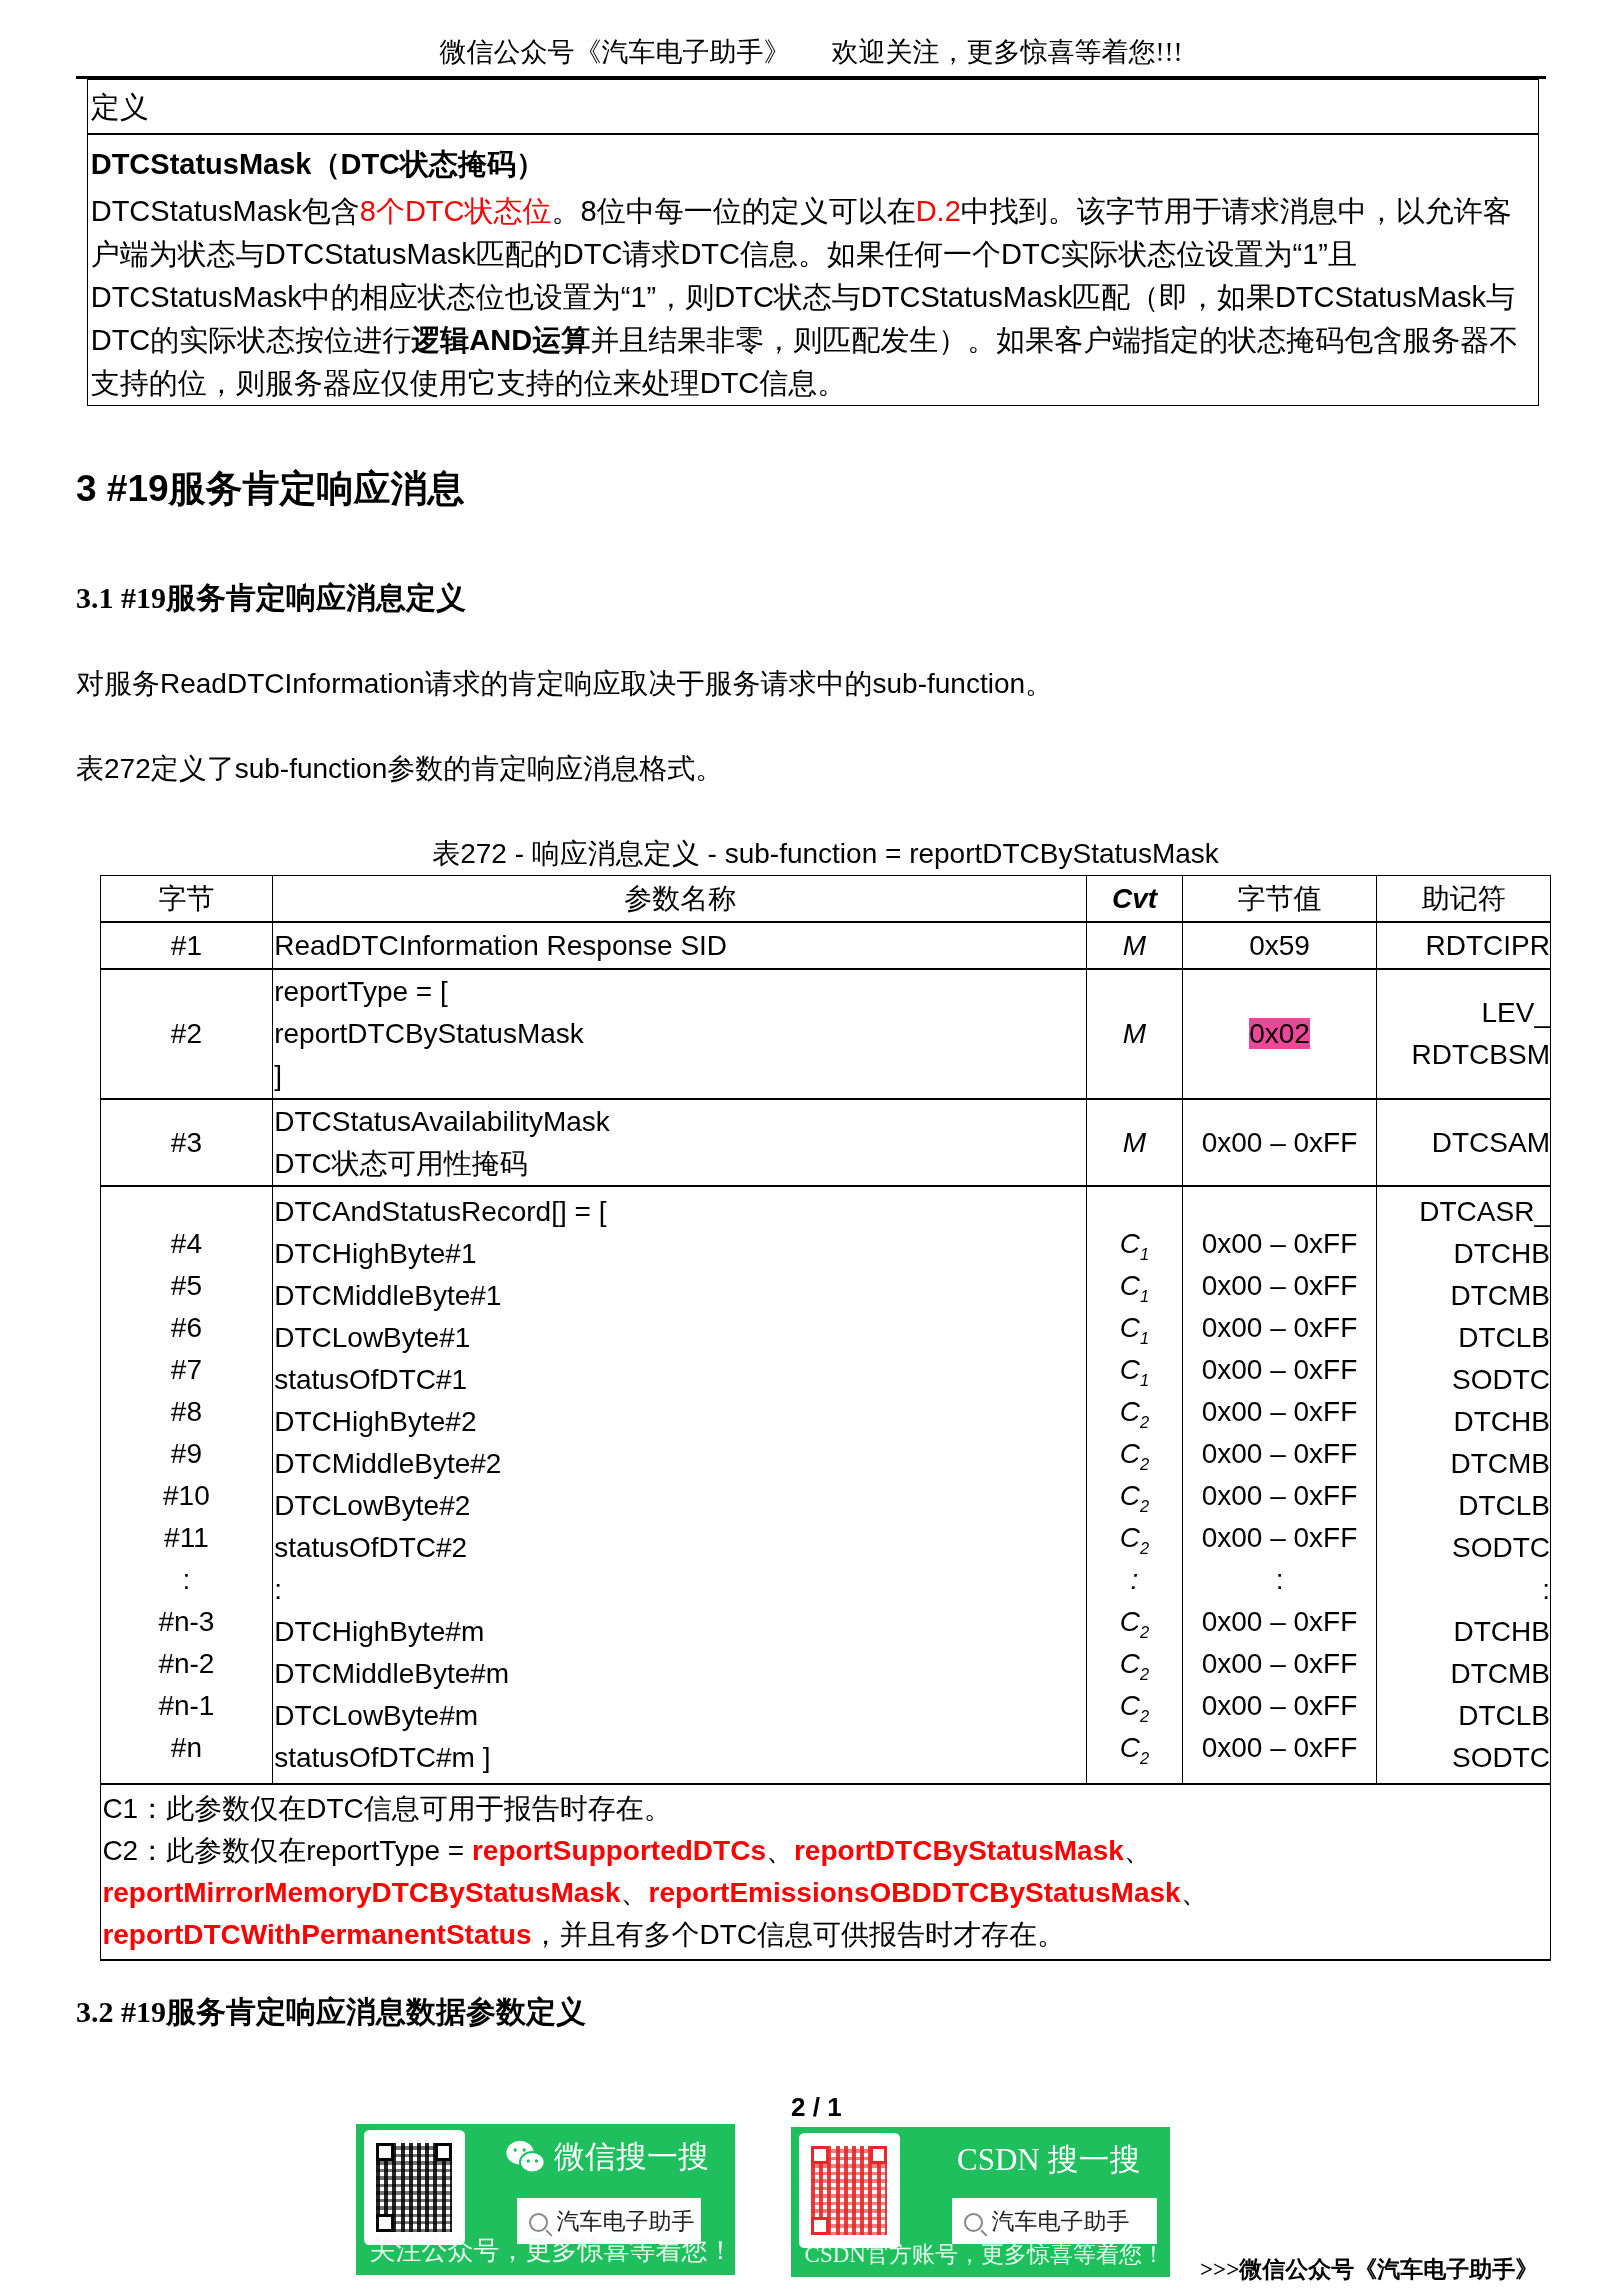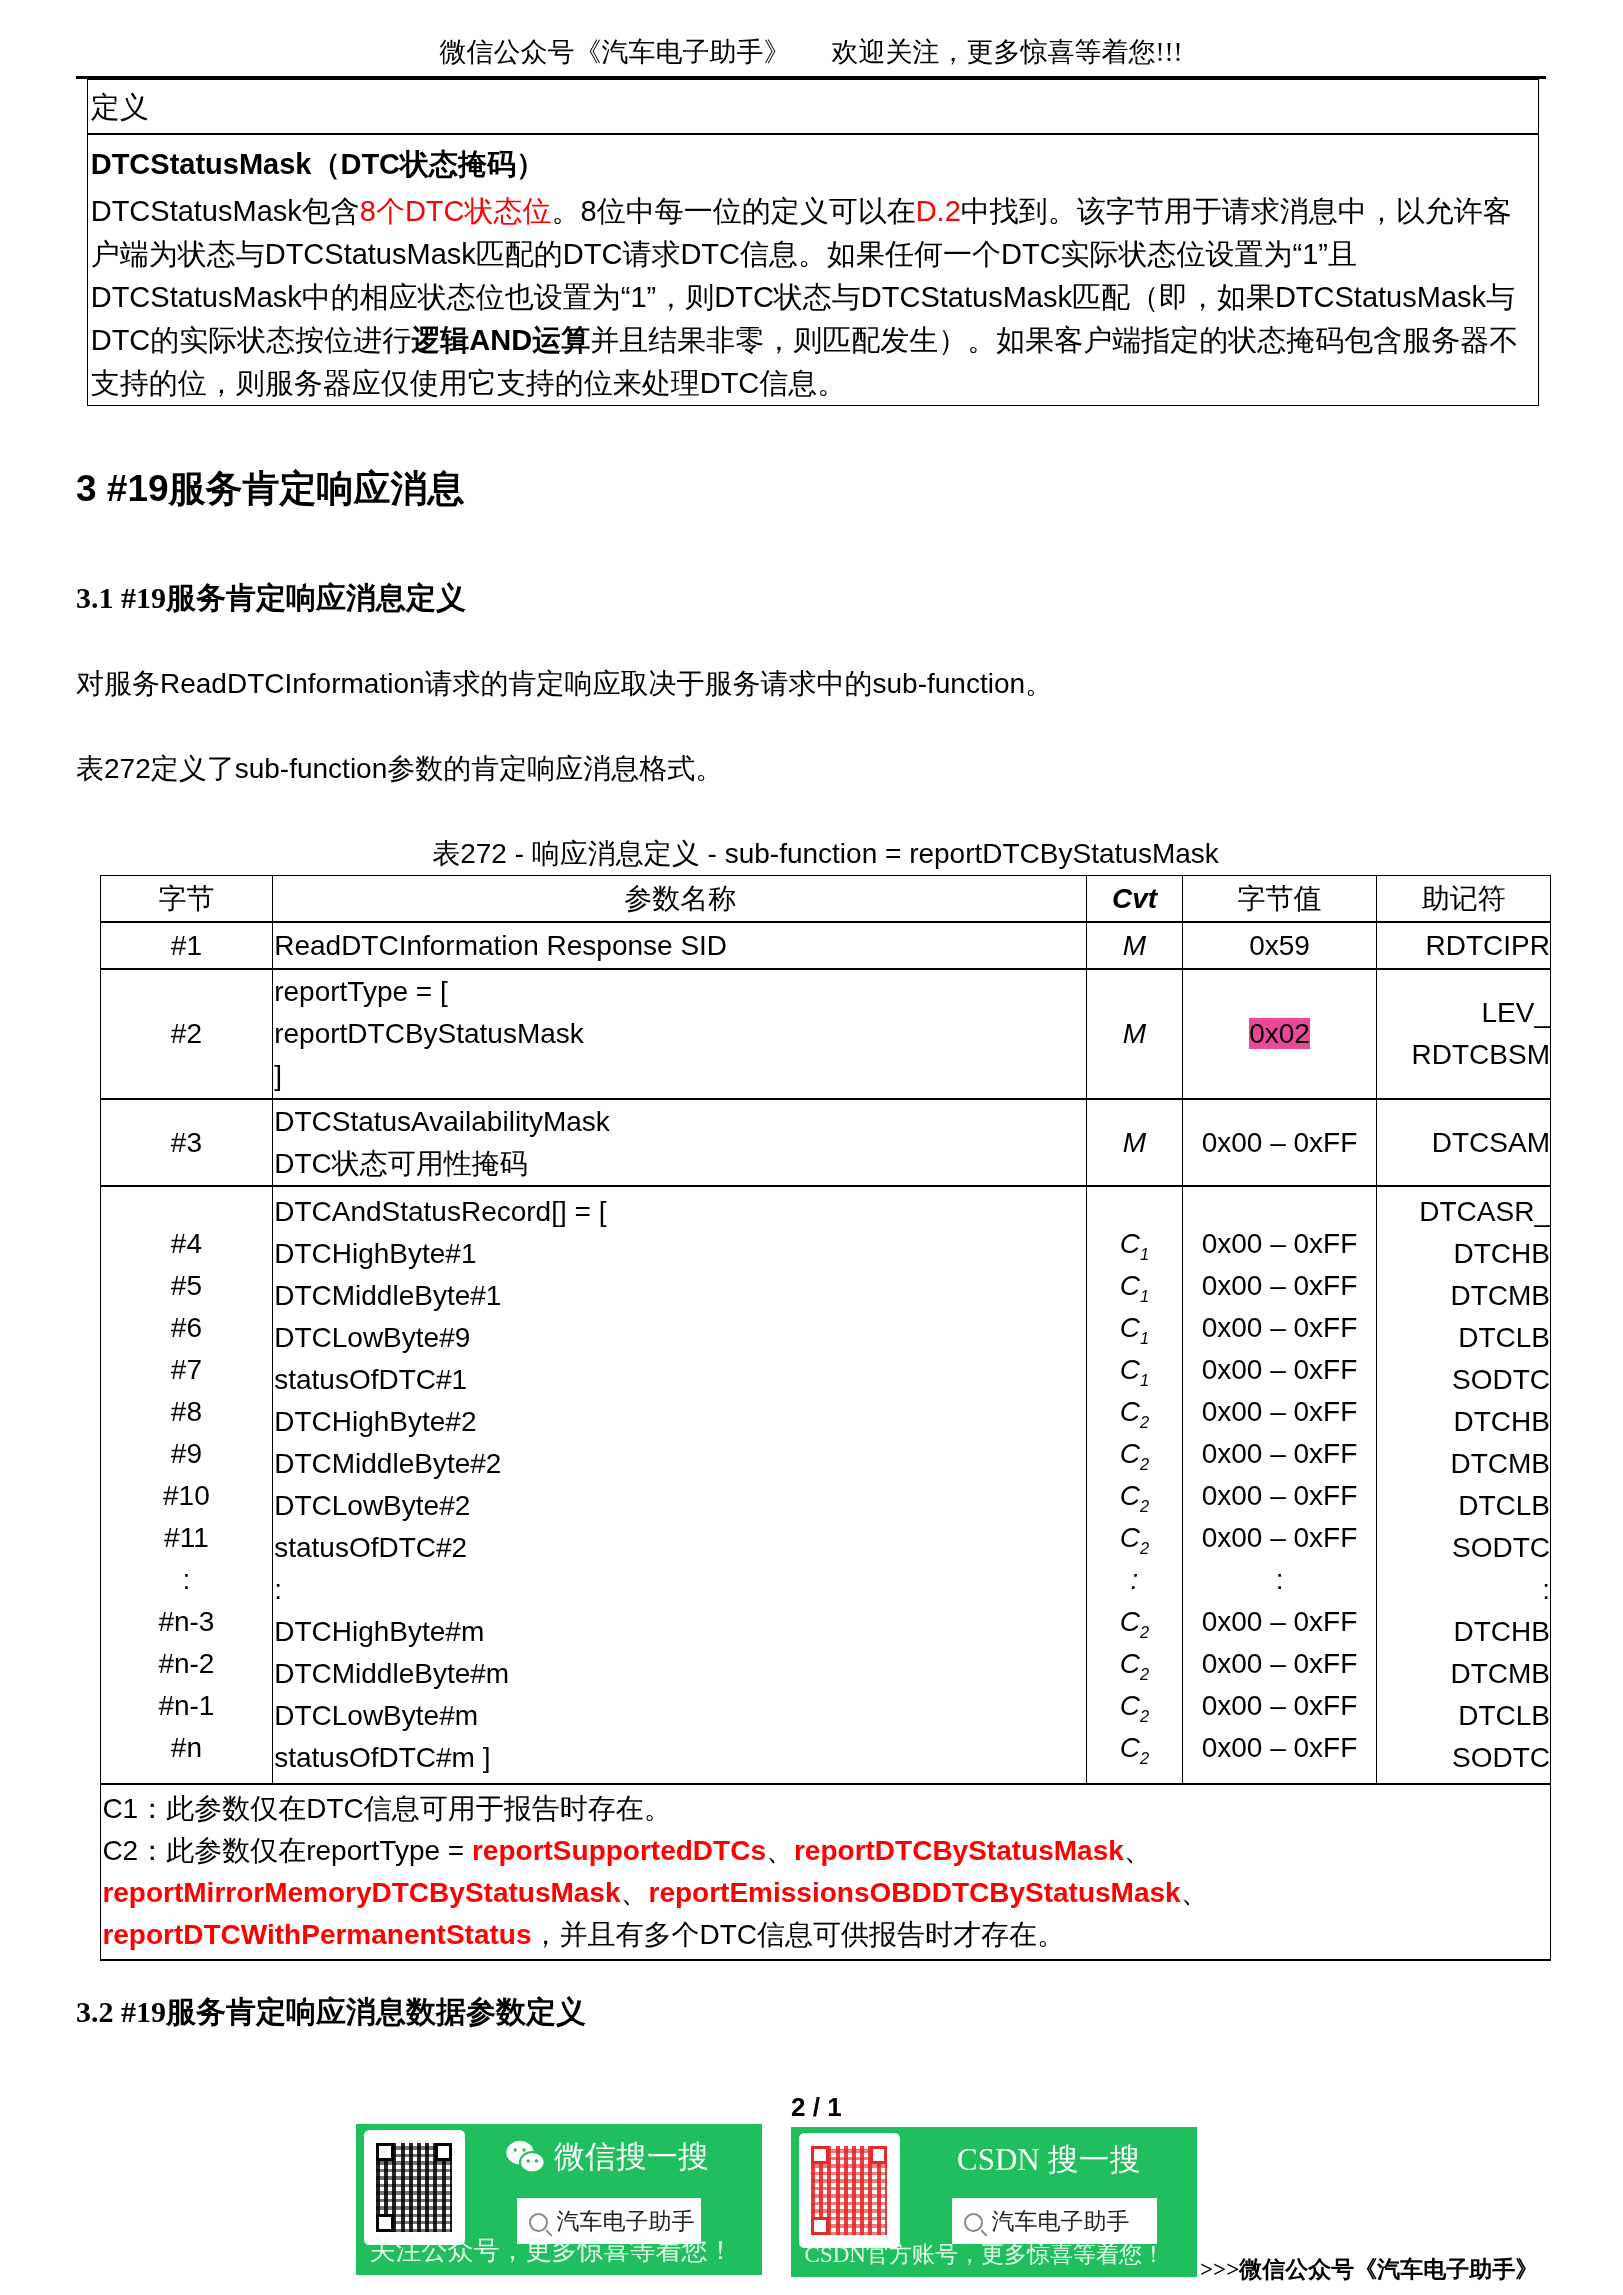--- a/index.html
+++ b/index.html
@@ -68,21 +68,21 @@
   .hl { background: #ec4899; }
   sub { font-size: 16.4px; }
   .rowmulti td { padding-top: 4.1px !important; padding-bottom: 4.1px !important; vertical-align: top; }
   .stack-line { display: block; height: 42px; line-height: 42px; white-space: nowrap; }
   .offset-half { padding-top: 21px; }
   .notes td { text-align: left; padding: 2.7px 1.4px !important; line-height: 42px; }
 
   
   .page-num { position: absolute; left: 791px; top: 2092px; font-size: 26px; font-weight: bold; }
   .banner {
-    position: absolute; top: 2124px; width: 379px; height: 151px; background: #1ebf5c; padding-left: 27px;
+    position: absolute; top: 2124px; width: 379px; height: 151px; background: #1ebf5c;
   }
   .banner.b1 { left: 356px; }
   .banner.b2 { left: 791px; height: 150px; top: 2127px; }
   .qr-card {
     position: absolute; left: 8.2px; top: 5.5px; width: 101px; height: 115px; background: #fff;
     border-radius: 5.5px;
   }
   .qr {
     position: absolute; left: 12.3px; top: 13.6px; width: 76px; height: 89px;
     background:
@@ -188,21 +188,21 @@
             <span class="stack-line">#n-2</span>
             <span class="stack-line">#n-1</span>
             <span class="stack-line">#n</span>
           </div>
         </td>
     <td class="c-name">
           <div id="rec-names">
             <span class="stack-line">DTCAndStatusRecord[] = [</span>
             <span class="stack-line">DTCHighByte#1</span>
             <span class="stack-line">DTCMiddleByte#1</span>
-            <span class="stack-line">DTCLowByte#9</span>
+            <span class="stack-line">DTCLowByte#1</span>
             <span class="stack-line">statusOfDTC#1</span>
             <span class="stack-line">DTCHighByte#2</span>
             <span class="stack-line">DTCMiddleByte#2</span>
             <span class="stack-line">DTCLowByte#2</span>
             <span class="stack-line">statusOfDTC#2</span>
             <span class="stack-line">:</span>
             <span class="stack-line">DTCHighByte#m</span>
             <span class="stack-line">DTCMiddleByte#m</span>
             <span class="stack-line">DTCLowByte#m</span>
             <span class="stack-line">statusOfDTC#m ]</span>

